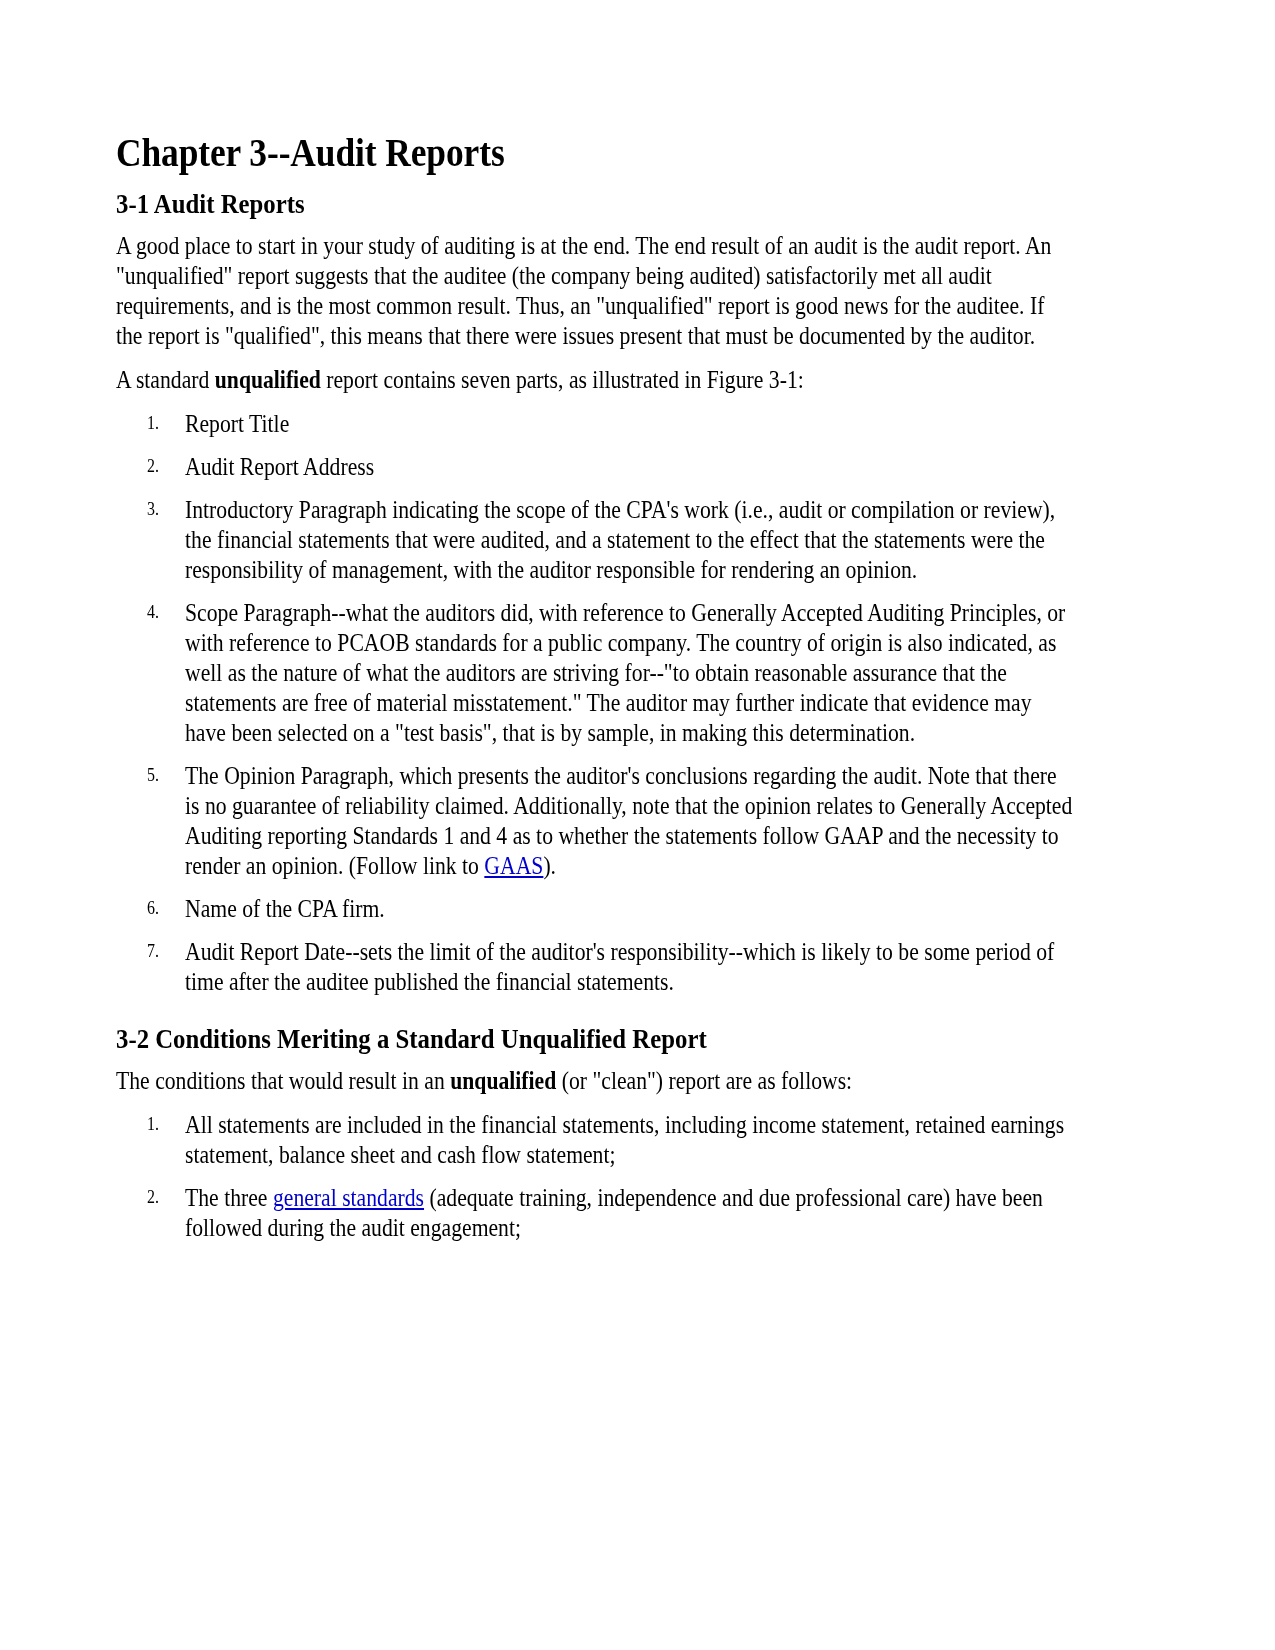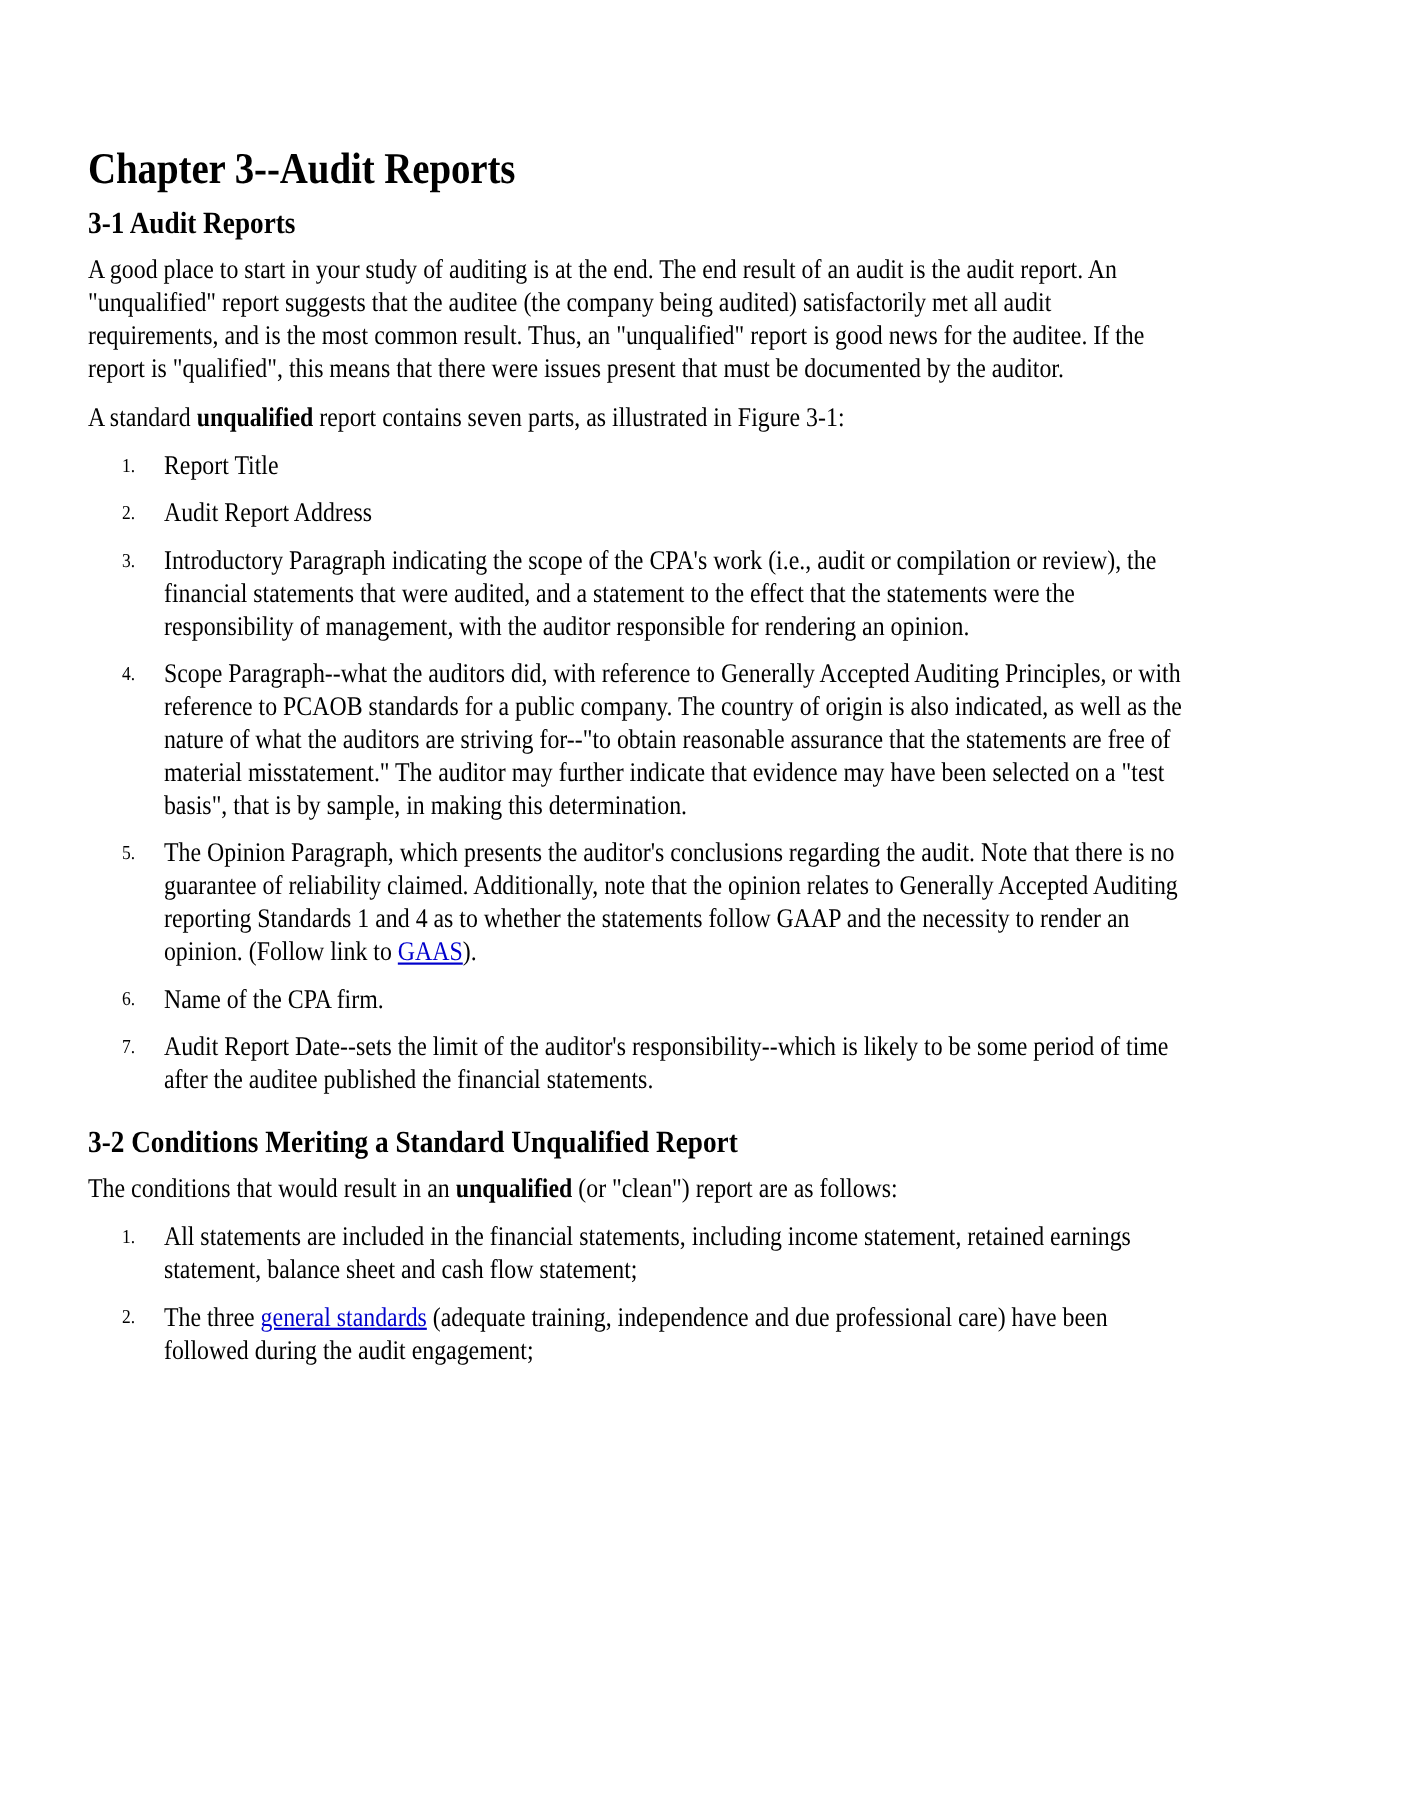--- a/index.html
+++ b/index.html
@@ -14,21 +14,21 @@
     font-family: "Liberation Serif", "DejaVu Serif", serif;
     color: #000000;
     -webkit-font-smoothing: antialiased;
   }
 
   .page {
     position: relative;
     width: 1275px;
     height: 1650px;
     box-sizing: border-box;
-    padding: 132px 200px 0 80px;
+    padding: 132px 200px 0 116px;
     background: #ffffff;
   }
 
   
   .narrow {
     display: block;
     transform: scaleX(0.885);
     transform-origin: left top;
     width: 112.99%;
   }

